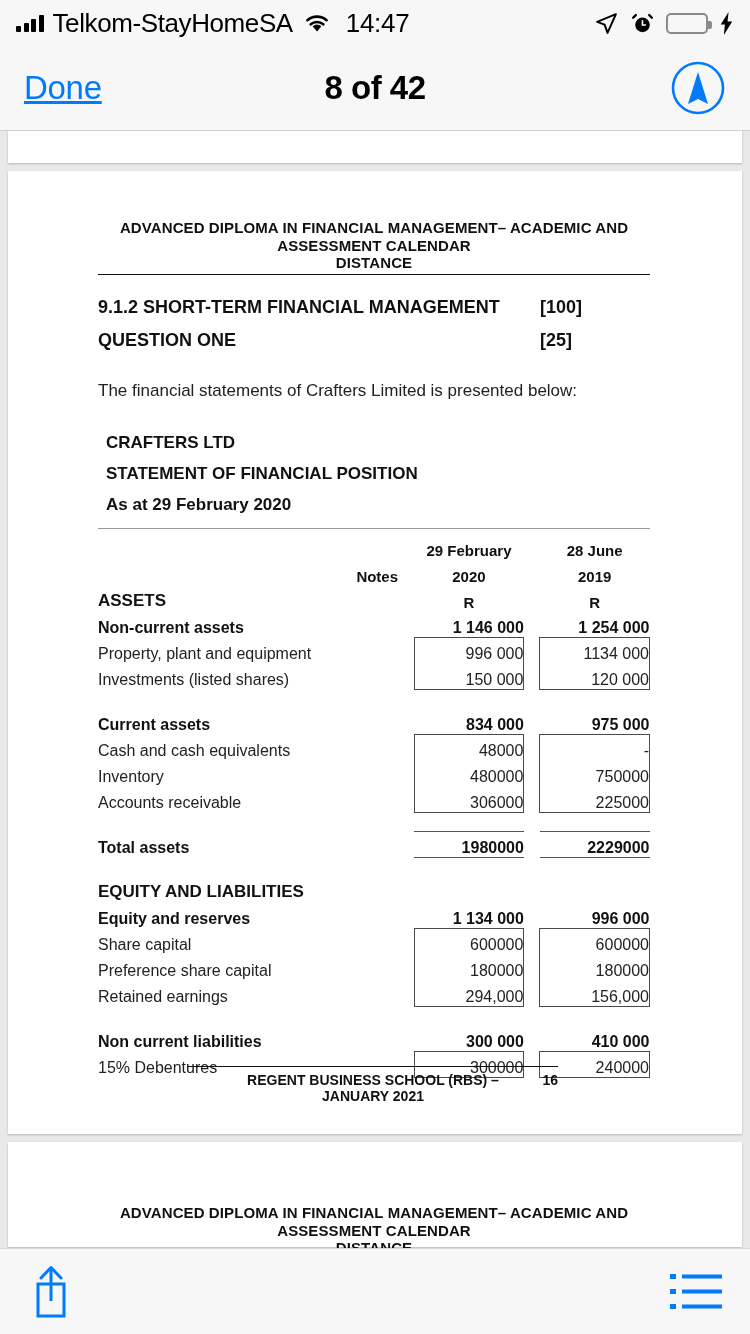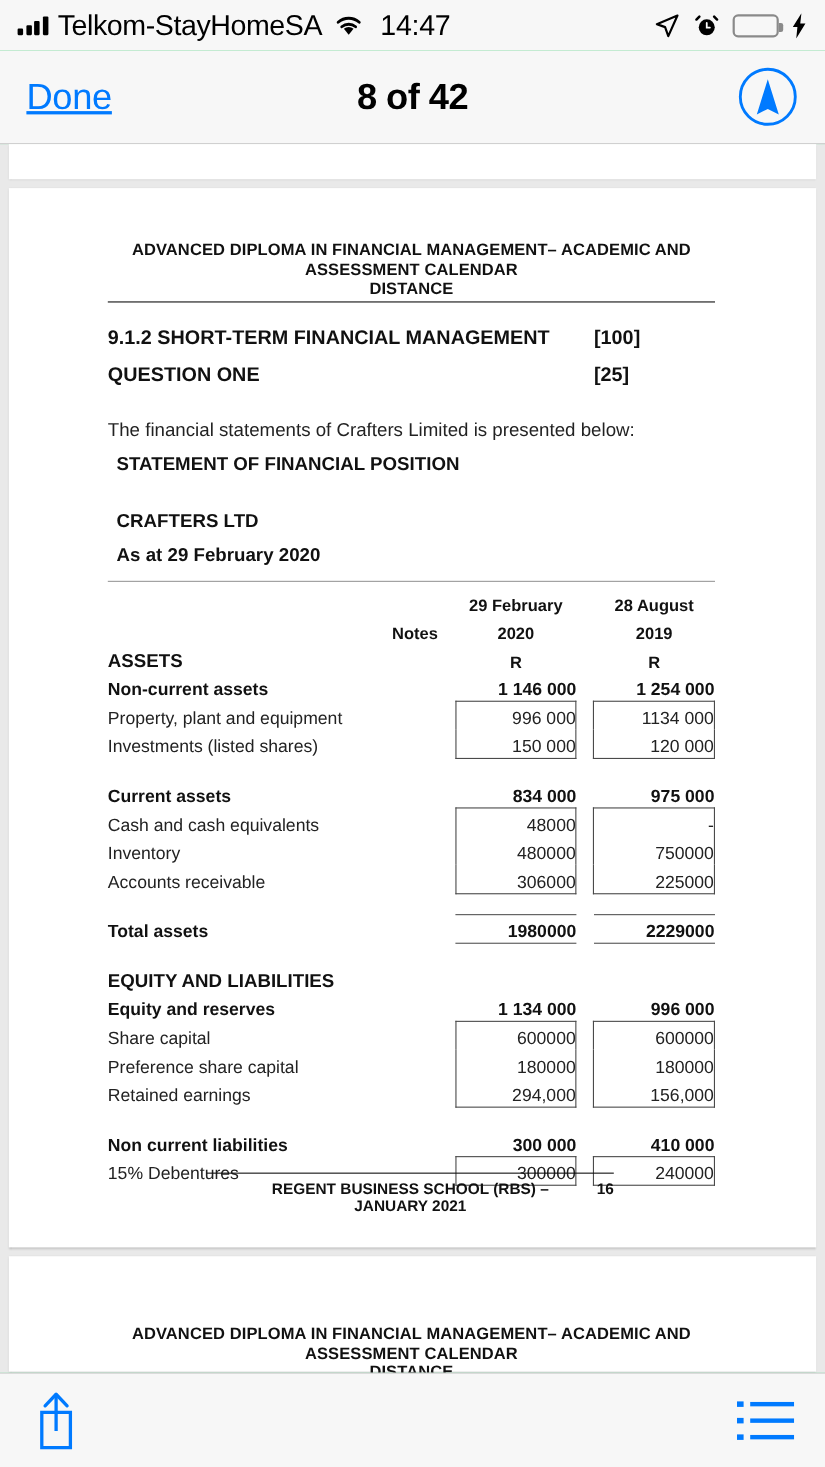--- a/index.html
+++ b/index.html
@@ -3,21 +3,21 @@
 <meta charset="utf-8">
 <style>
   * { margin:0; padding:0; box-sizing:border-box; }
   html,body {
     width:750px; height:1334px;
     background:#e8e8e8;
     font-family:"Liberation Sans", sans-serif;
     -webkit-font-smoothing:antialiased;
     overflow:hidden;
   }
-  .screen { position:relative; width:750px; height:1334px; background:#22c55e; }
+  .screen { position:relative; width:750px; height:1334px; background:#4d7c0f; }
 
   
   .statusbar {
     position:absolute; top:0; left:0; width:750px; height:46px;
     background:#f7f7f7; display:flex; align-items:center;
     padding:0 16px;
   }
   .sb-left { display:flex; align-items:center; gap:9px; }
   .sb-right { margin-left:auto; display:flex; align-items:center; gap:12px; }
   .bars { display:flex; align-items:flex-end; gap:2.5px; height:17px; }
@@ -208,33 +208,33 @@
           <span>9.1.2 SHORT-TERM FINANCIAL MANAGEMENT</span>
           <span class="q-mark">[100]</span>
         </div>
         <div class="q-row second">
           <span>QUESTION ONE</span>
           <span class="q-mark">[25]</span>
         </div>
 
         <div class="intro">The financial statements of Crafters Limited is presented below:</div>
 
+        <div class="entity">CRAFTERS LTD</div>
         <div class="entity l2">STATEMENT OF FINANCIAL POSITION</div>
-        <div class="entity">CRAFTERS LTD</div>
         <div class="entity l3">As at 29 February 2020</div>
         <hr class="hr-thin">
 
         <table class="tbl">
           <tbody>
               <tr class="r-head">
             <td class="c-label"></td>
                 <td class="c-notes"></td>
             <td class="c-num" style="text-align:center">29 February</td>
             <td class="c-gap"></td>
-            <td class="c-num" style="text-align:center">28 August</td>
+            <td class="c-num" style="text-align:center">28 June</td>
           </tr>
           <tr class="r-head">
             <td class="c-label"></td>
             <td class="c-notes">Notes</td>
             <td class="c-num" style="text-align:center">2020</td>
             <td class="c-gap"></td>
             <td class="c-num" style="text-align:center">2019</td>
           </tr>
           <tr class="r-head">
             <td class="c-label" style="text-align:left;font-size:17px">ASSETS</td>

